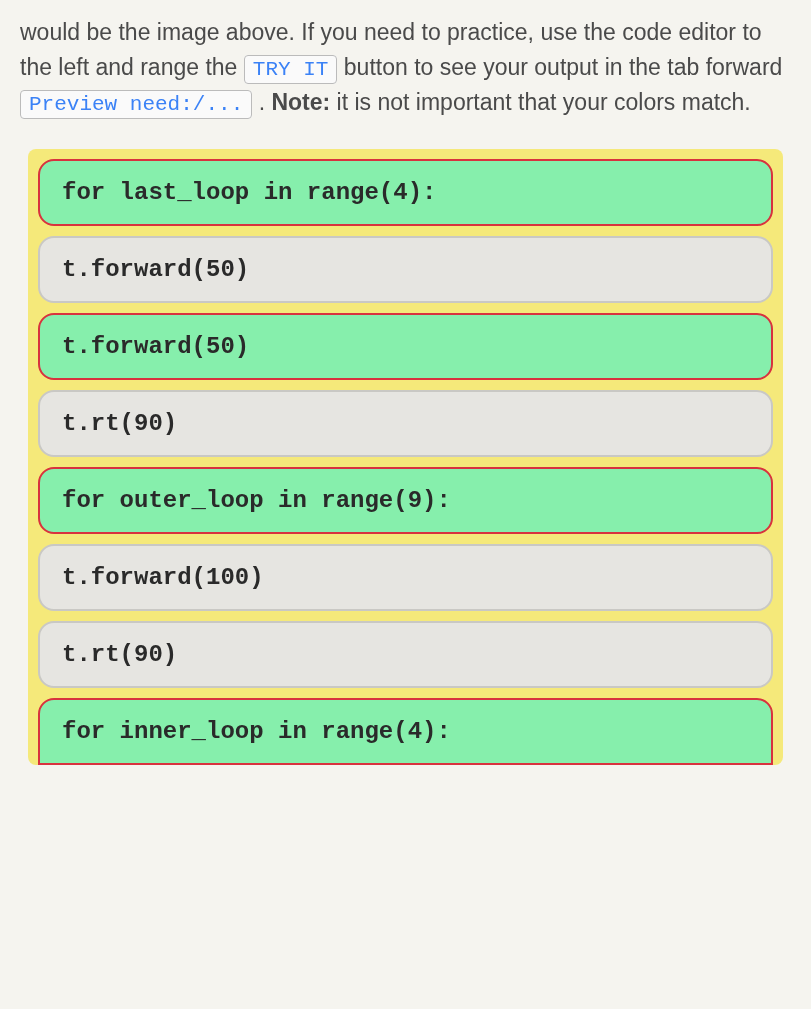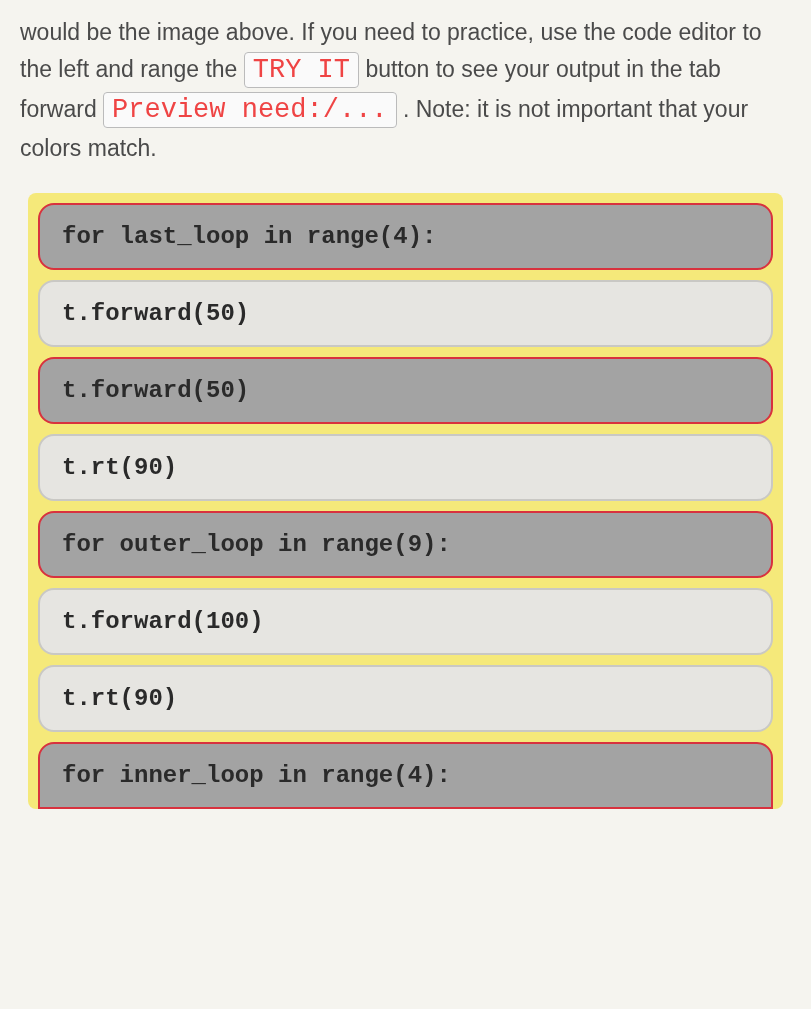--- a/index.html
+++ b/index.html
@@ -19,45 +19,45 @@
       line-height: 1.5;
       color: #4a4a4a;
       margin-bottom: 28px;
     }
     .inline-code {
       font-family: "Courier New", Courier, monospace;
       background: #fafafa;
       border: 1px solid #bbb;
       border-radius: 4px;
       padding: 2px 8px;
-      font-size: 27px;
-      color: #ef4444;
+      font-size: 21px;
+      color: #3b82f6;
       white-space: nowrap;
     }
     .bold {
-      font-weight: 400;
+      font-weight: 700;
     }
     .blocks-container {
       background: #f5e97a;
       border-radius: 8px;
       padding: 10px 10px 0 10px;
       margin: 0 8px;
     }
     .code-block {
       border-radius: 16px;
       padding: 18px 22px;
       margin-bottom: 10px;
       font-family: "Courier New", Courier, monospace;
       font-size: 24px;
       font-weight: 600;
       color: #2a2a2a;
       border: 2px solid;
     }
     .code-block.pink {
-      background: #a3a3a3;
+      background: #86efac;
       border-color: #d8323e;
     }
     .code-block.gray {
       background: #e6e5e1;
       border-color: #c9c8c4;
     }
     .code-block.last {
       border-bottom-left-radius: 0;
       border-bottom-right-radius: 0;
       margin-bottom: 0;

